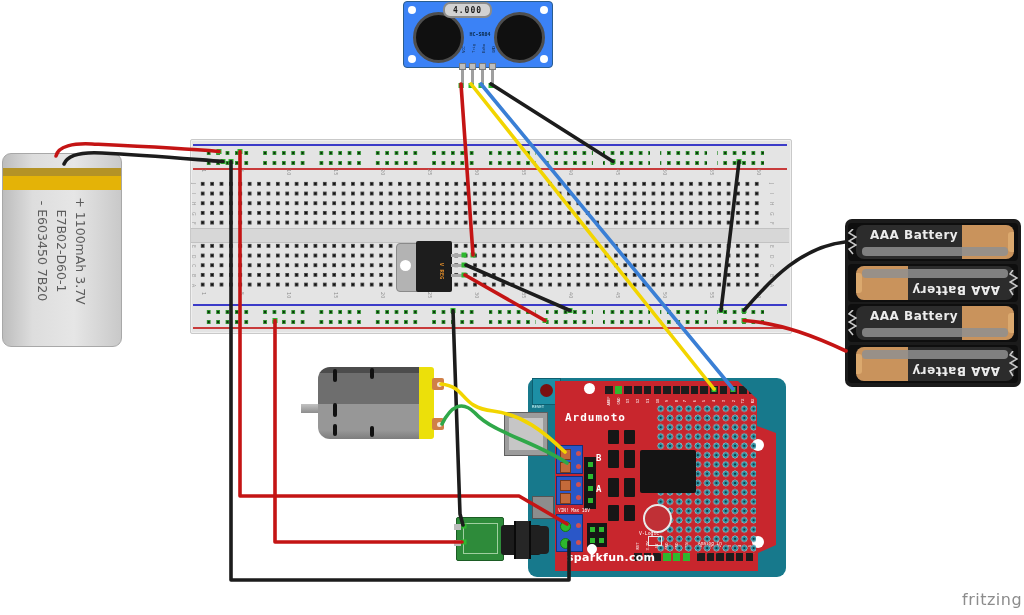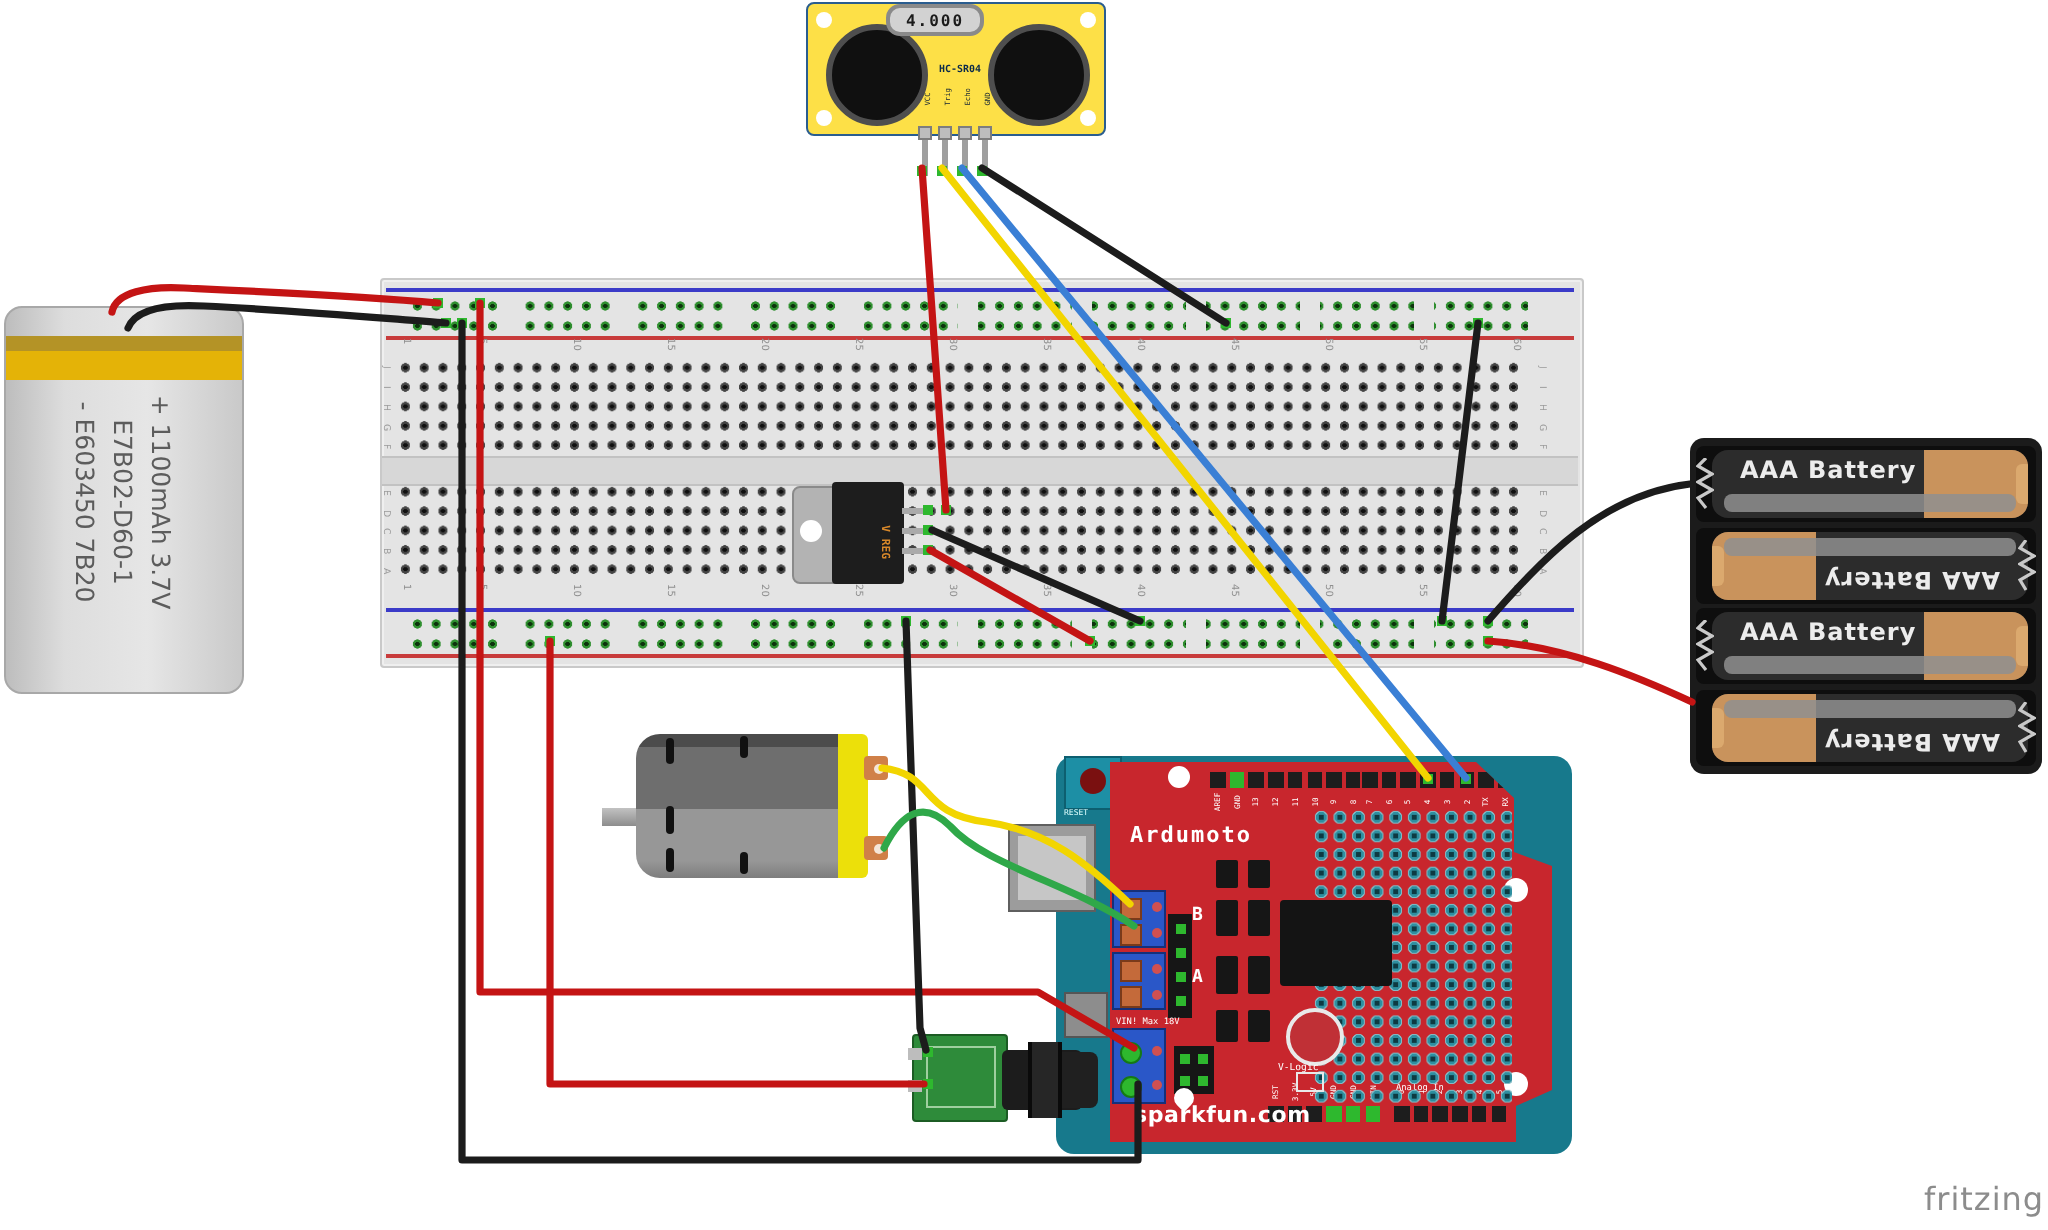--- a/index.html
+++ b/index.html
@@ -208,21 +208,21 @@
       </div>
     <div class="letcol" style="left:577px;top:102px" data-list="breadboard.letters_bottom">
         <em>E</em>
         <em>D</em>
         <em>C</em>
         <em>B</em>
         <em>A</em>
       </div>
   </div>
 
-  <div class="abs" id="sensor" style="background-color: #fde047;">
+  <div class="abs" id="sensor" style="background-color: #3b82f6;">
     <div class="xduc" style="left:9px;top:10px"></div>
     <div class="xduc" style="left:90px;top:10px"></div>
     <div class="corner" style="left:4px;top:4px"></div>
     <div class="corner" style="left:136px;top:4px"></div>
     <div class="corner" style="left:4px;top:53px"></div>
     <div class="corner" style="left:136px;top:53px"></div>
     <div id="crystal">
         <span>4.000</span>
       </div>
     <div id="hc-label">HC-SR04</div>

